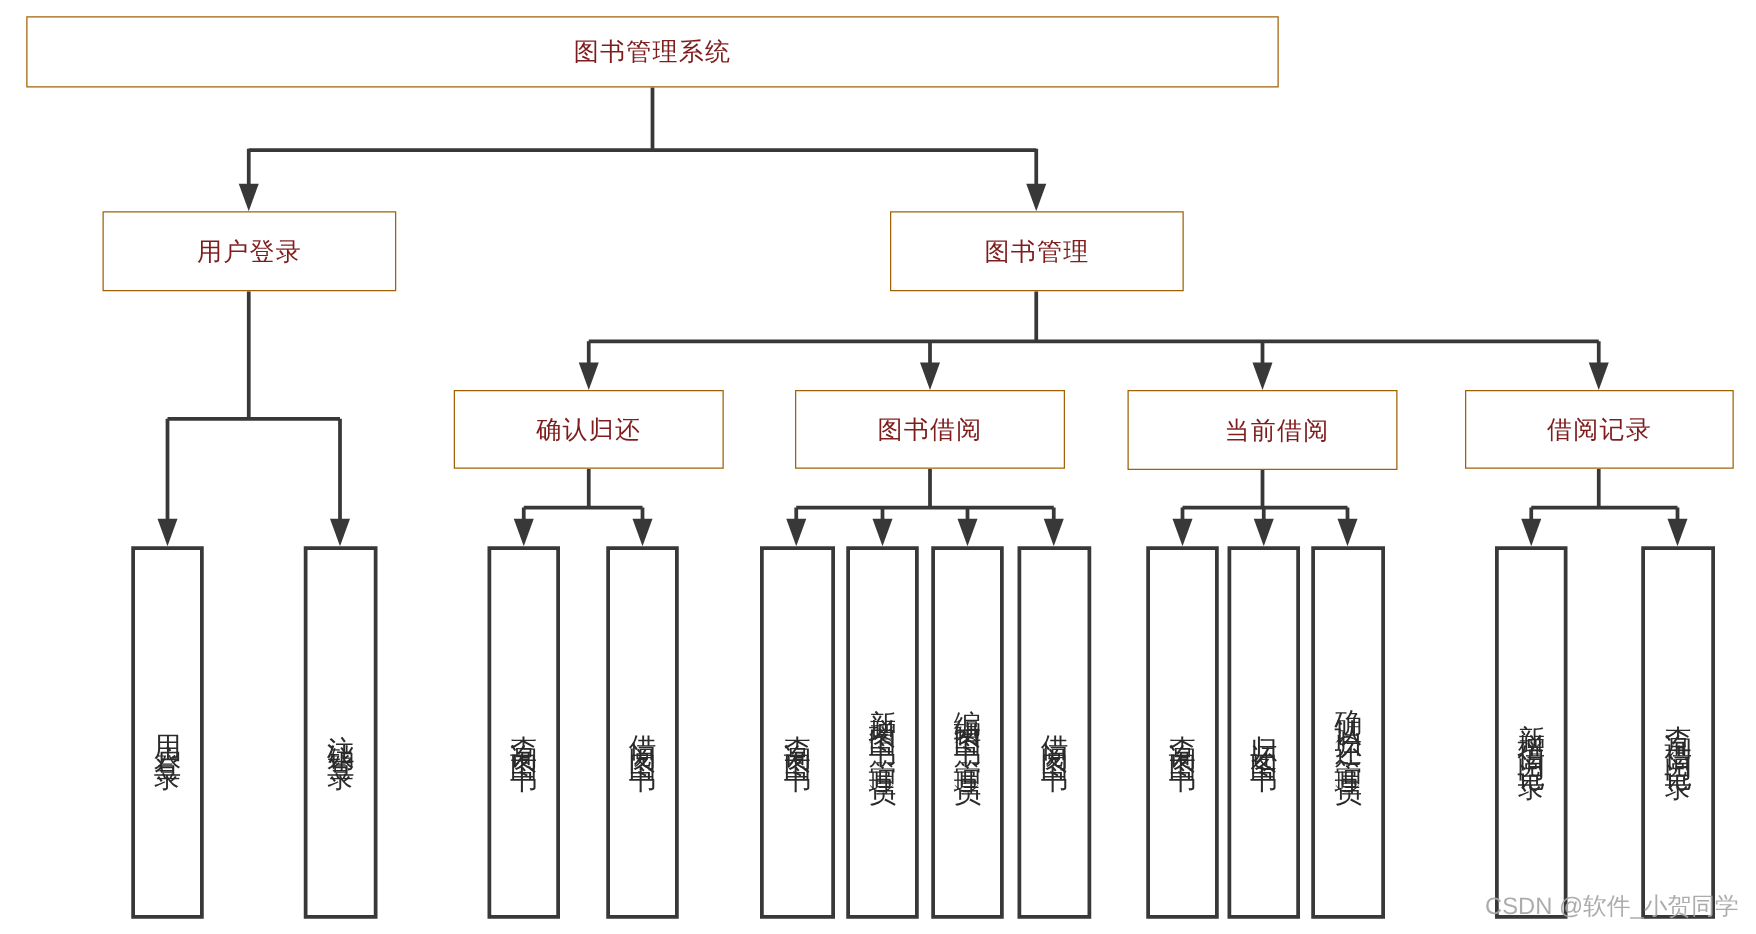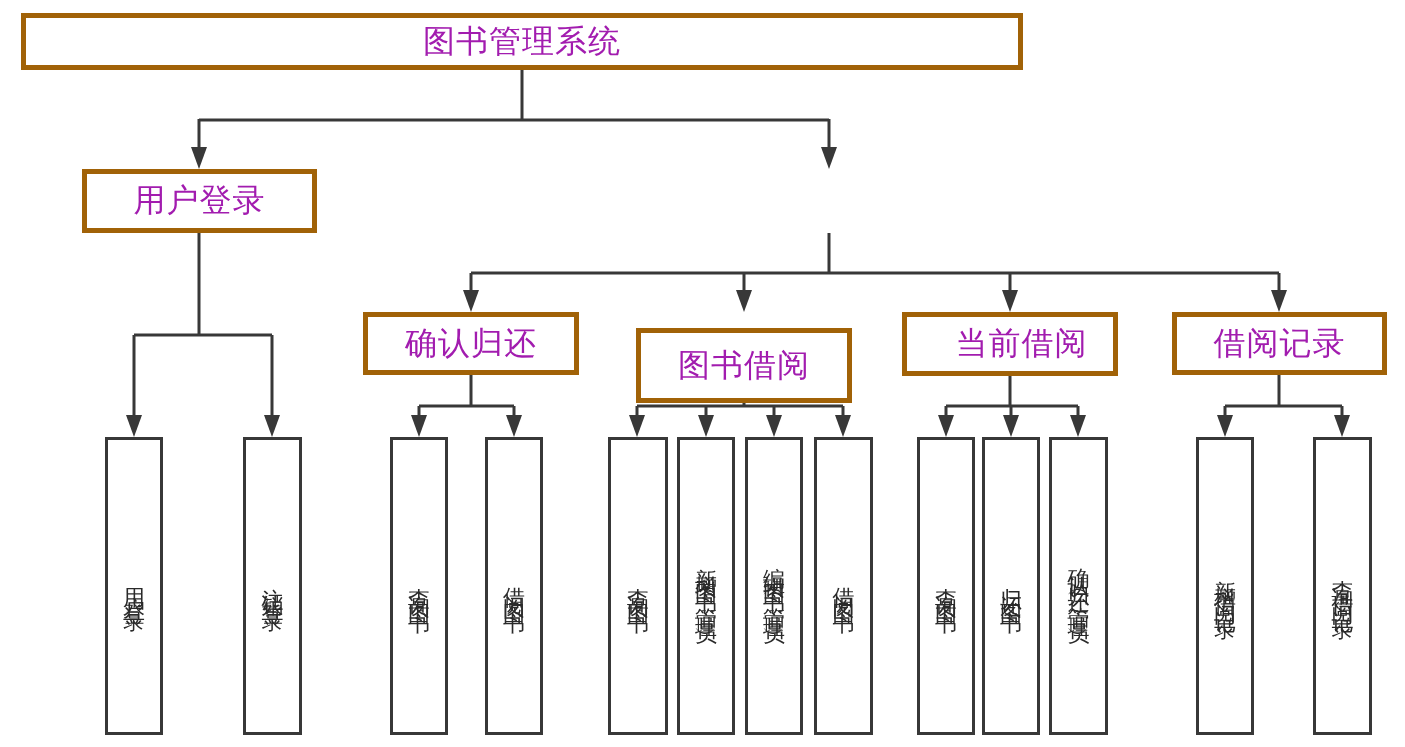--- a/index.html
+++ b/index.html
@@ -17,28 +17,28 @@
   }
   .wires {
     position: absolute;
     left: 0;
     top: 0;
     z-index: 1;
   }
   .hnode {
     position: absolute;
     box-sizing: border-box;
-    border: 5px solid #a16207;
+    border: 1px solid #a16207;
     background: #ffffff;
     display: flex;
     align-items: center;
     justify-content: center;
-    font-size: 32px;
+    font-size: 20px;
     letter-spacing: 1px;
-    color: #a21caf;
+    color: #7f1d1d;
     z-index: 2;
   }
   .vnode {
     position: absolute;
     top: 437px;
     height: 298px;
     box-sizing: border-box;
     border: 3px solid #383838;
     background: #ffffff;
     display: flex;
@@ -107,23 +107,24 @@
       <polygon points="1003,415 1019,415 1011,437"></polygon>
       <polygon points="1070,415 1086,415 1078,437"></polygon>
       <polygon points="1217,415 1233,415 1225,437"></polygon>
       <polygon points="1334,415 1350,415 1342,437"></polygon>
     </g>
   </svg>
 
   <div class="hnode" style="left:21px; top:13px; width:1002px; height:57px;">图书管理系统</div>
 
   <div class="hnode" style="left:82px; top:169px; width:235px; height:64px;">用户登录</div>
+  <div class="hnode" style="left:712px; top:169px; width:235px; height:64px;">图书管理</div>
 
   <div class="hnode" style="left:363px; top:312px; width:216px; height:63px;">确认归还</div>
-  <div class="hnode" style="left:636px; top:312px; width:216px; height:75px;margin-top:16px;">图书借阅</div>
+  <div class="hnode" style="left:636px; top:312px; width:216px; height:63px;">图书借阅</div>
   <div class="hnode" style="left:902px; top:312px; width:216px; height:64px;padding-left:23px;">当前借阅</div>
   <div class="hnode" style="left:1172px; top:312px; width:215px; height:63px;">借阅记录</div>
 
   <div class="vnode" style="left:105px; width:58px;">
     <span>用户登录</span>
   </div>
   <div class="vnode" style="left:243px; width:59px;">
     <span>注销登录</span>
   </div>
   <div class="vnode" style="left:390px; width:58px;">
@@ -153,14 +154,15 @@
   <div class="vnode" style="left:1049px; width:59px;">
     <span>确认归还（管理员）</span>
   </div>
   <div class="vnode" style="left:1196px; width:58px;">
     <span>新增借阅记录</span>
   </div>
   <div class="vnode" style="left:1313px; width:59px;">
     <span>查询借阅记录</span>
   </div>
 
+  <div class="watermark">CSDN @软件_小贺同学</div>
 
 </div>
 
 </body></html>

